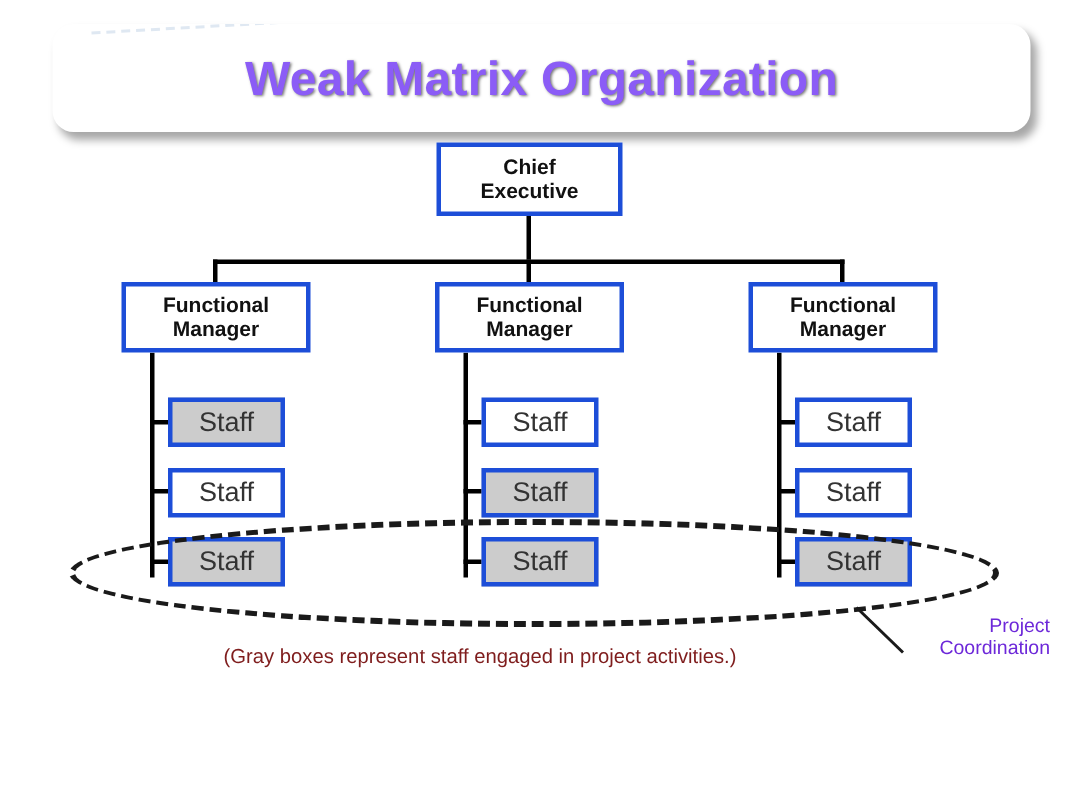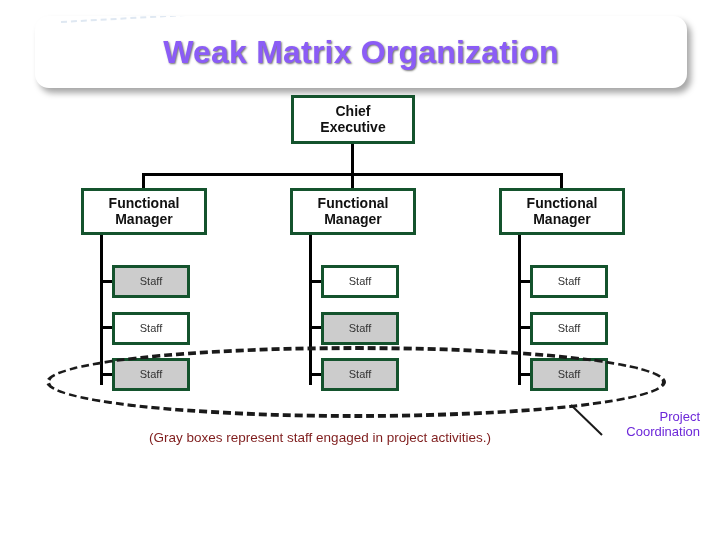--- a/index.html
+++ b/index.html
@@ -80,39 +80,39 @@
     left: 0;
     top: 88px;
     width: 720px;
     height: 380px;
   }
 
   
   .node-box {
     position: absolute;
     box-sizing: border-box;
-    border: 3px solid #14532d;
+    border: 3px solid #1d4ed8;
     background: #ffffff;
     display: flex;
     align-items: center;
     justify-content: center;
     text-align: center;
     color: #111111;
     z-index: 5;
   }
   .node-box.gray { background: #cccccc; }
   .node-box .node-label {
     font-weight: bold;
     font-size: 14px;
     line-height: 1.08;
     white-space: pre-line;
   }
   .node-box.staff .node-label {
     font-weight: normal;
-    font-size: 11px;
+    font-size: 18px;
     color: #333333;
   }
 
   
   .conn {
     position: absolute;
     background: #000000;
     z-index: 2;
   }
 

